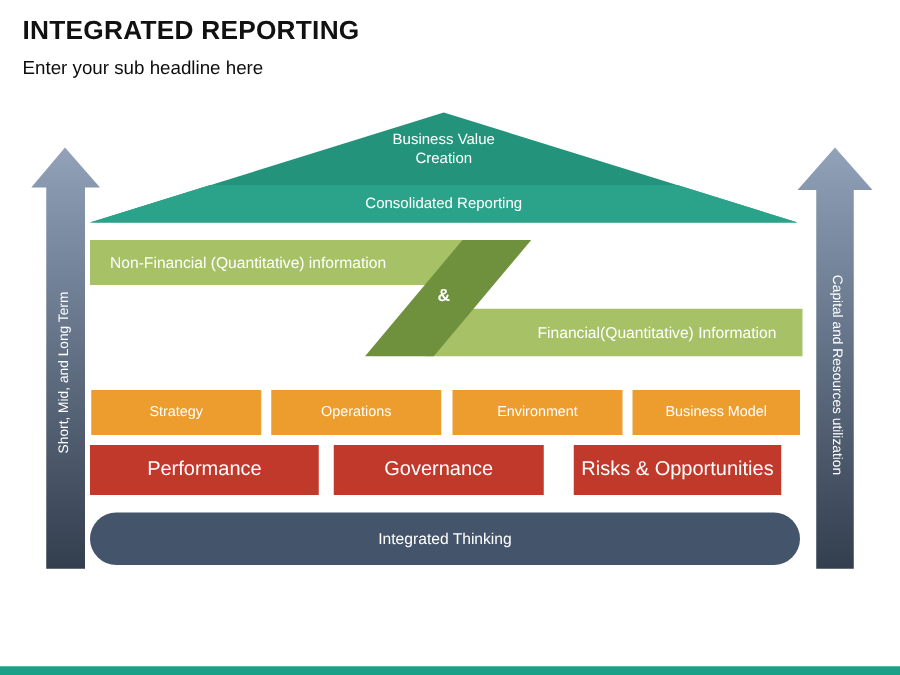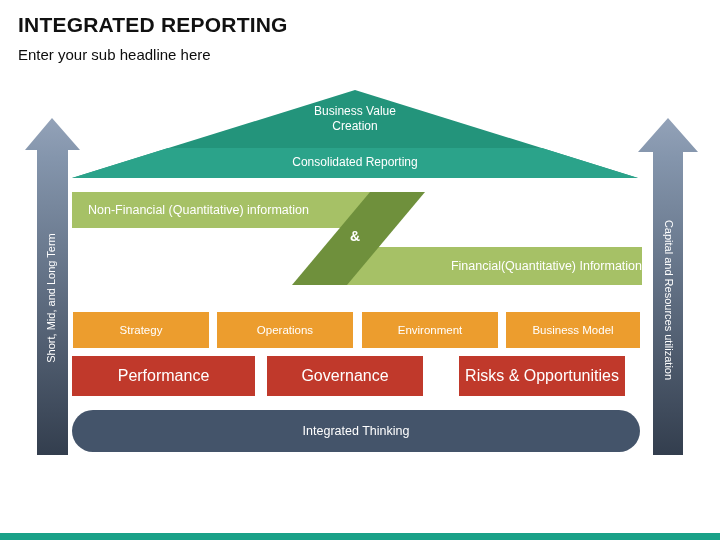--- a/index.html
+++ b/index.html
@@ -43,34 +43,34 @@
   .nonfin-label {
     left: 88px; top: 203px; width: 280px;
     font-size: 12.5px;
   }
   .amp-label {
     left: 345px; top: 228px; width: 20px;
     font-size: 14px; font-weight: bold; text-align: center;
   }
   .fin-label {
     left: 430px; top: 259px; width: 212px;
-    font-size: 12.5px; text-align: right;
+    font-size: 12.5px; text-align: left;
   }
 
   .box { position: absolute; color: #ffffff; display: flex; align-items: center; justify-content: center; text-align: center; }
 
   .orange { background: #EC9D2E; top: 312px; height: 36px; font-size: 11.5px; }
   .o1 { left: 73px;  width: 136px; }
   .o2 { left: 217px; width: 136px; }
   .o3 { left: 362px; width: 136px; }
   .o4 { left: 506px; width: 134px; }
 
   .red { background: #C0392B; top: 356px; height: 40px; font-size: 16px; }
   .r1 { left: 72px;  width: 183px; }
-  .r2 { left: 267px; width: 156px; }
+  .r2 { left: 267px; width: 168px; }
   .r3 { left: 459px; width: 166px; }
 
   .pill {
     position: absolute; left: 72px; top: 410px; width: 568px; height: 42px;
     background: #44546A; border-radius: 21px;
     color: #fff; font-size: 12.5px;
     display: flex; align-items: center; justify-content: center;
   }
 
   .bottom-bar {

